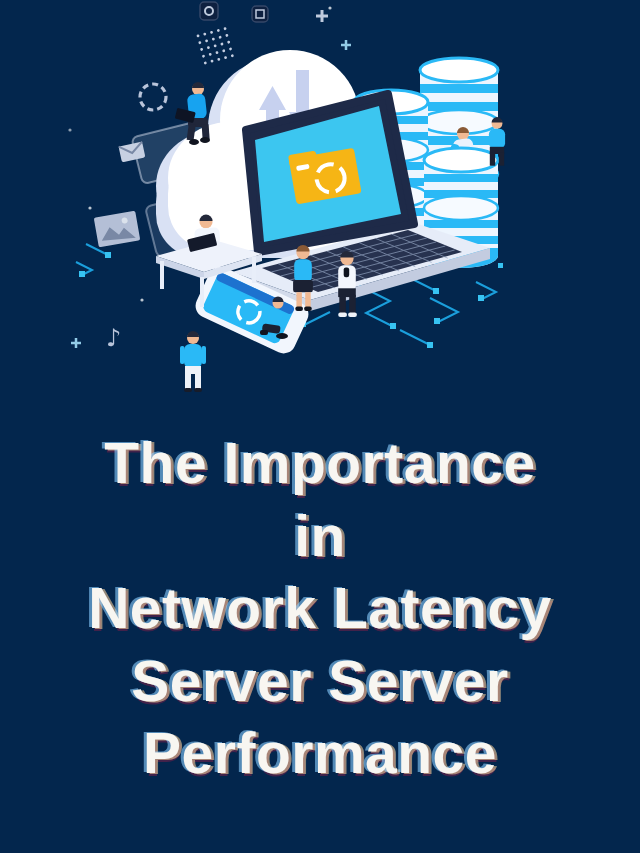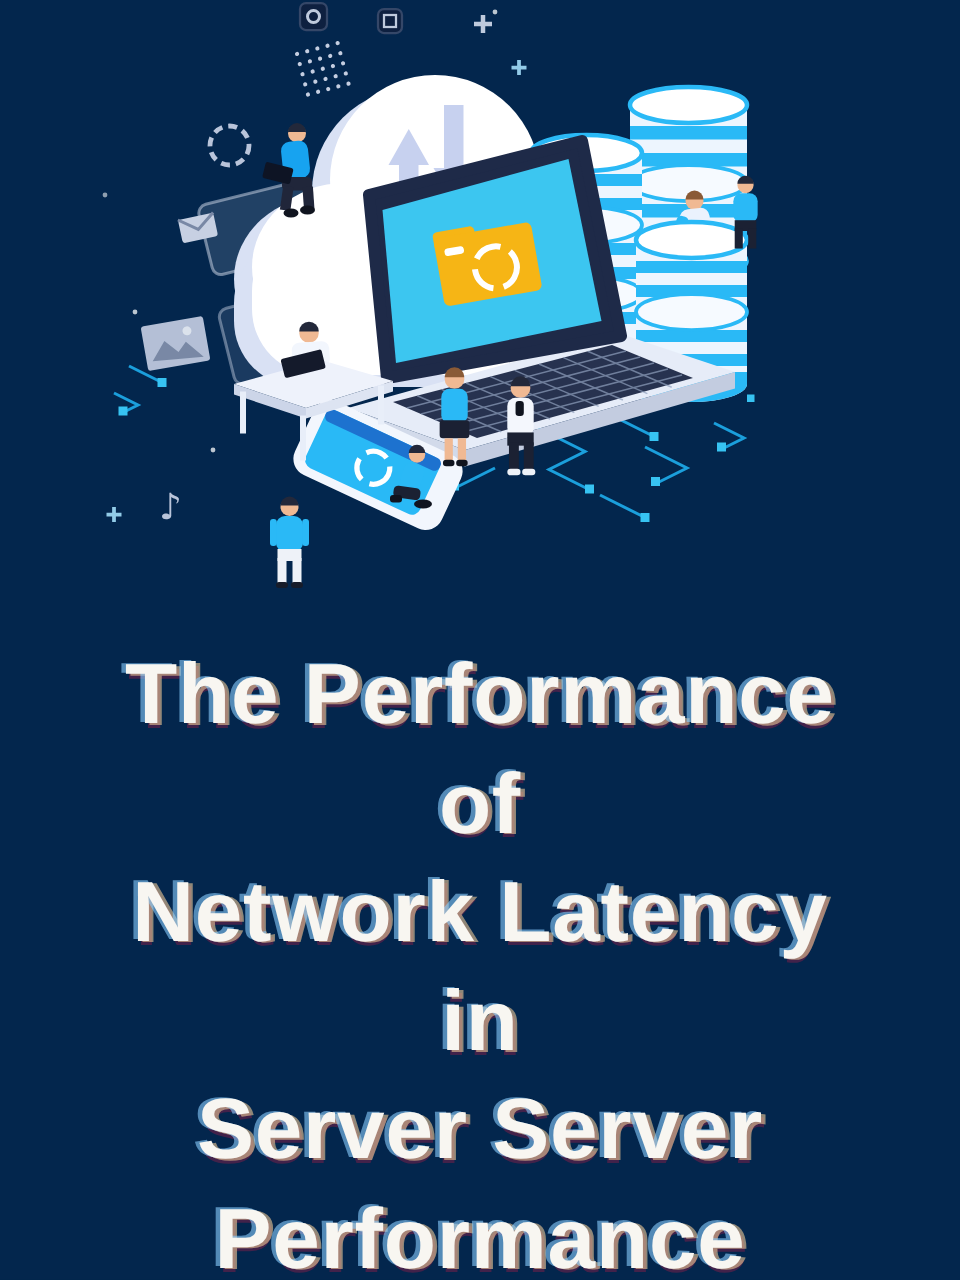--- a/index.html
+++ b/index.html
@@ -353,21 +353,20 @@
       <circle cx="0" cy="6" r="6" fill="#f0b993"></circle>
       <path d="M-6,5 a6,6 0 0 1 12,0 z" fill="#23283a"></path>
       <rect x="-9" y="12" width="18" height="22" rx="6" fill="#2ab9f6"></rect>
       <rect x="-8" y="32" width="16" height="8" fill="#1b2133"></rect>
       <rect x="-8" y="38" width="6" height="15" fill="#1b2133"></rect>
       <rect x="2" y="38" width="6" height="15" fill="#1b2133"></rect>
     </g>
   </svg>
 
   <header class="title-block">
-    <span class="title-line">The Performance</span>
-    <span class="title-line">of</span>
+    <span class="title-line">The Importance</span>
+    <span class="title-line">in</span>
     <span class="title-line">Network Latency</span>
-    <span class="title-line">in</span>
     <span class="title-line">Server Server</span>
     <span class="title-line">Performance</span>
   </header>
 
 </div>
 
 </body></html>

